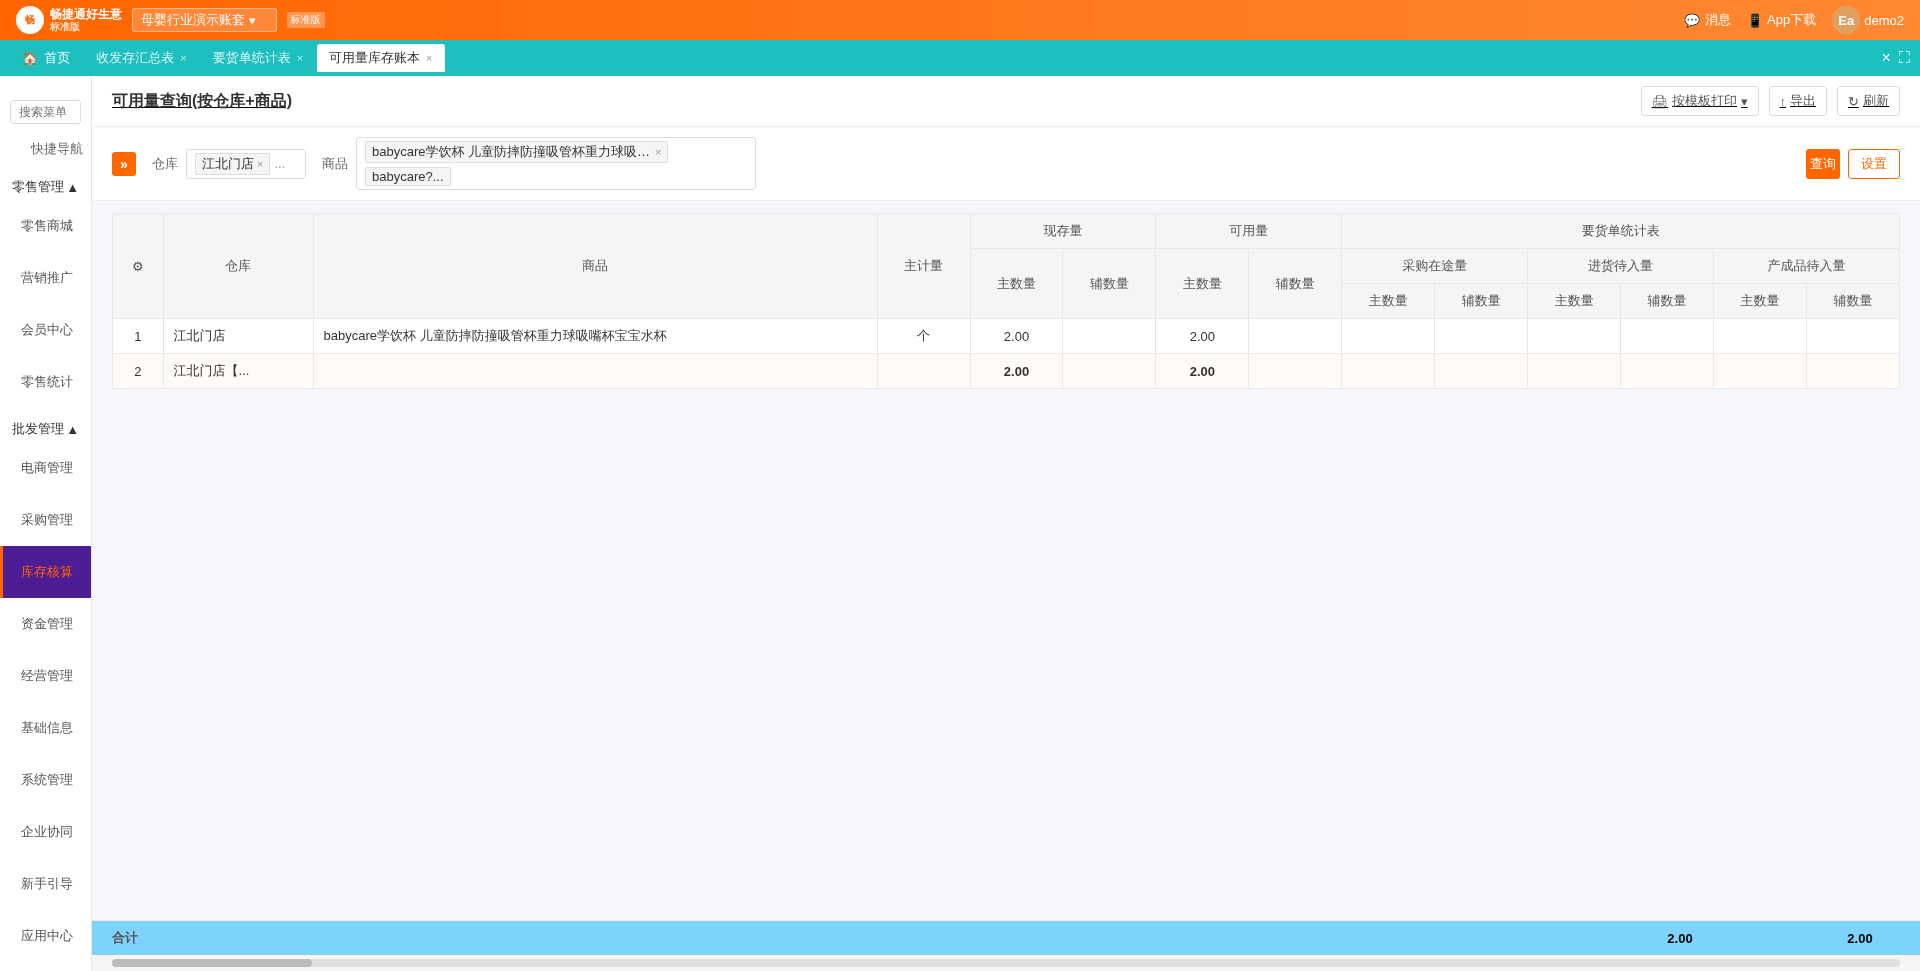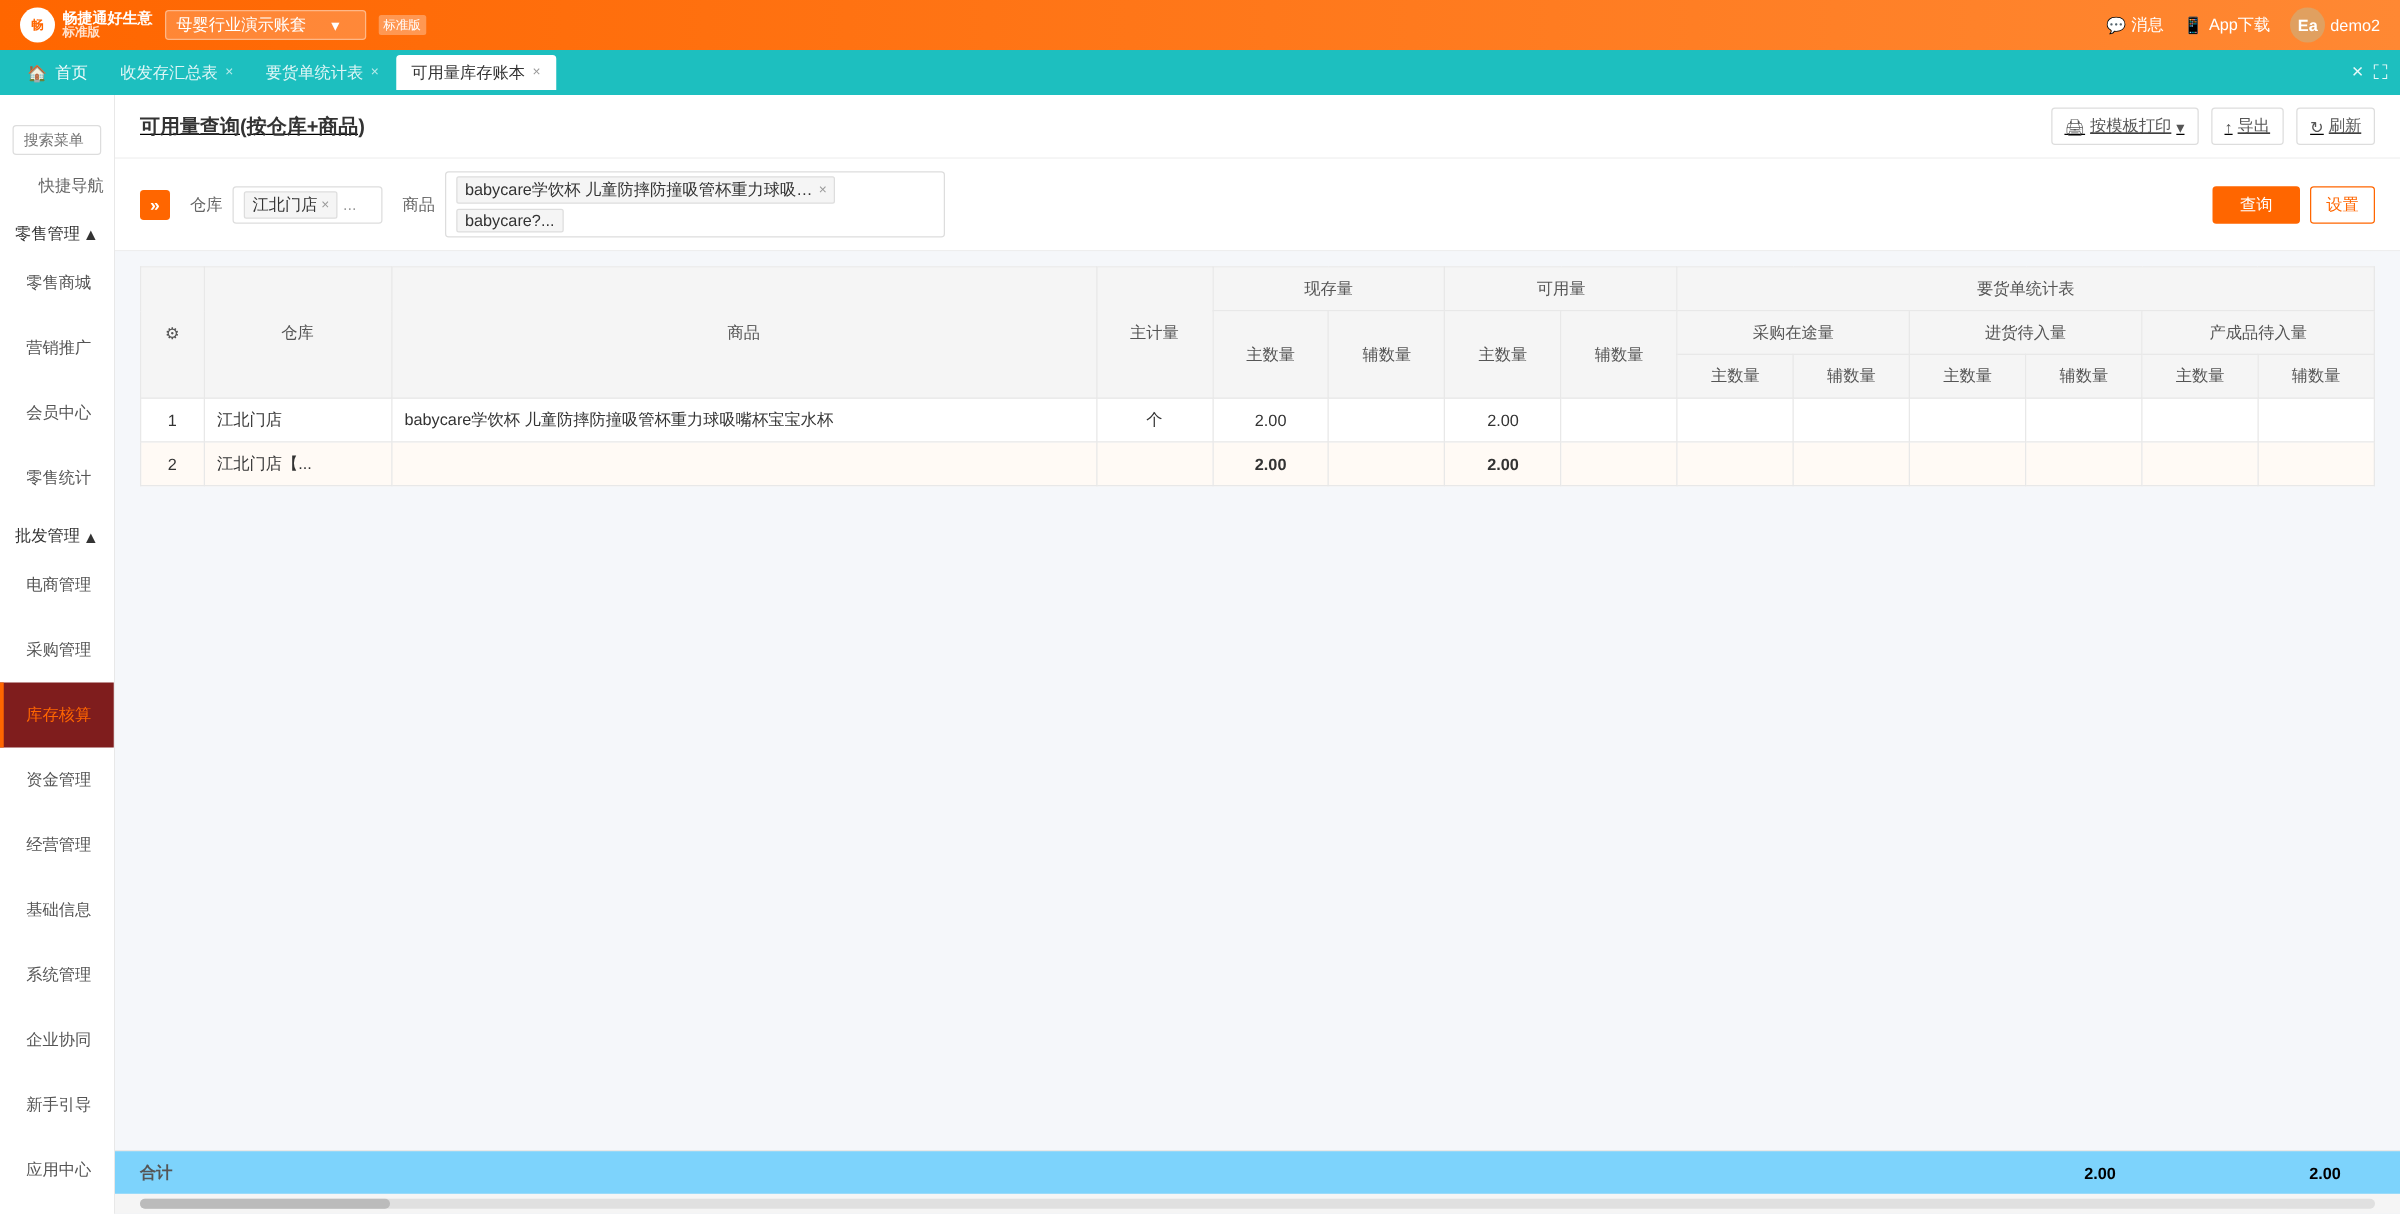--- a/index.html
+++ b/index.html
@@ -8,21 +8,21 @@
     
     .top-bar {
       display: flex; align-items: center; height: 40px;
       background: linear-gradient(90deg, #ff6600 0%, #ff8833 100%);
       padding: 0 16px; justify-content: space-between;
     }
     .top-bar-left { display: flex; align-items: center; gap: 10px; }
     .logo-area { display: flex; align-items: center; gap: 6px; color: white; font-weight: bold; font-size: 13px; }
     .logo-icon { width: 28px; height: 28px; background: white; border-radius: 50%; display: flex; align-items: center; justify-content: center; }
     .logo-icon span { color: #ff6600; font-weight: bold; font-size: 10px; }
-    .industry-select { background: rgba(255,255,255,0.2); border: 1px solid rgba(255,255,255,0.4); color: white; border-radius: 3px; padding: 2px 20px 2px 8px; font-size: 12px; cursor: pointer; position: relative; display: flex; align-items: center; gap: 20px; }
+    .industry-select { background: rgba(255,255,255,0.2); border: 1px solid rgba(255,255,255,0.4); color: white; border-radius: 3px; padding: 2px 20px 2px 8px; font-size: 12px; cursor: pointer; position: relative; display: flex; align-items: center; gap: 4px; }
     .tag-ban { background: rgba(255,255,255,0.3); color: white; font-size: 10px; border-radius: 2px; padding: 1px 4px; }
     .top-bar-right { display: flex; align-items: center; gap: 16px; color: white; font-size: 13px; }
     .top-bar-icon-btn { display: flex; align-items: center; gap: 4px; color: white; cursor: pointer; font-size: 12px; }
     .user-avatar { width: 28px; height: 28px; border-radius: 50%; background: #e0a060; display: flex; align-items: center; justify-content: center; color: white; font-size: 11px; font-weight: bold; overflow: hidden; }
 
     
     .nav-tabs {
       display: flex; align-items: center; height: 36px;
       background: #1dbfbf; padding: 0 10px; gap: 2px;
     }
@@ -44,21 +44,21 @@
     
     .sidebar {
       width: 92px; background: white; border-right: 1px solid #e8e8e8;
       display: flex; flex-direction: column; overflow-y: auto;
     }
     .sidebar-item {
       display: flex; flex-direction: column; align-items: center; justify-content: center;
       padding: 10px 8px; cursor: pointer; color: #555; gap: 4px; min-height: 52px;
       border-left: 3px solid transparent;
     }
-    .sidebar-item.active { background: #7f1d1d; color: #ff6600; border-left-color: #ff6600; }
+    .sidebar-item.active { background: #4c1d95; color: #ff6600; border-left-color: #ff6600; }
     .sidebar-search { padding: 8px 10px; margin-top: 16px; }
     .sidebar-search input { width: 100%; border: 1px solid #ddd; border-radius: 3px; padding: 4px 8px; font-size: 12px; color: #333; outline: none; }
     .sidebar-nav-btn { display: flex; align-items: center; justify-content: flex-end; padding: 8px; cursor: pointer; color: #666; font-size: 12px; }
     .sidebar-group-title {
       display: flex; align-items: center; justify-content: space-between;
       padding: 8px 12px 4px; cursor: pointer; font-size: 13px; color: #333;
     }
     .divider { height: 1px; background: #f0f0f0; margin: 2px 0; }
 
     
@@ -96,21 +96,21 @@
     }
     .filter-tag {
       display: flex; align-items: center; gap: 3px; background: #f5f5f5;
       border: 1px solid #ddd; border-radius: 2px; padding: 1px 6px; font-size: 12px; color: #333;
     }
     .filter-tag-close { cursor: pointer; color: #999; font-size: 11px; }
     .filter-more { color: #999; cursor: pointer; font-size: 13px; }
     .filter-actions { margin-left: auto; display: flex; gap: 8px; }
     .btn-query {
       background: #ff6600; color: white; border: none; border-radius: 3px;
-      padding: 5px 22px; cursor: pointer; font-size: 13px;
+      padding: 5px 4px; cursor: pointer; font-size: 13px;
     }
     .btn-settings {
       background: white; color: #ff6600; border: 1px solid #ff6600; border-radius: 3px;
       padding: 5px 12px; cursor: pointer; font-size: 13px;
     }
 
     
     .table-container { flex: 1; overflow: auto; padding: 0 20px; background: #f5f7fa; }
     .data-table { width: 100%; border-collapse: collapse; background: white; margin-top: 12px; }
     .data-table th {

